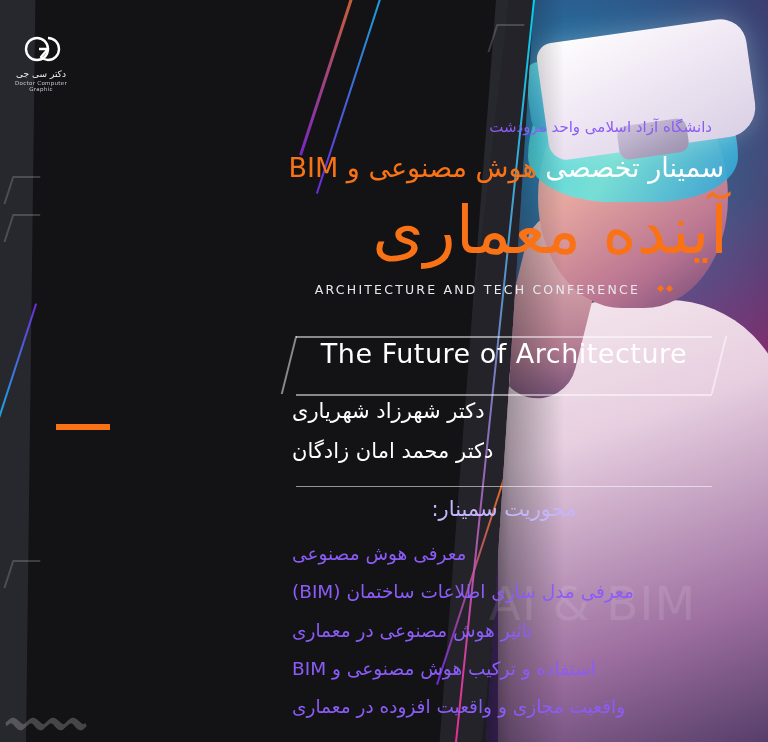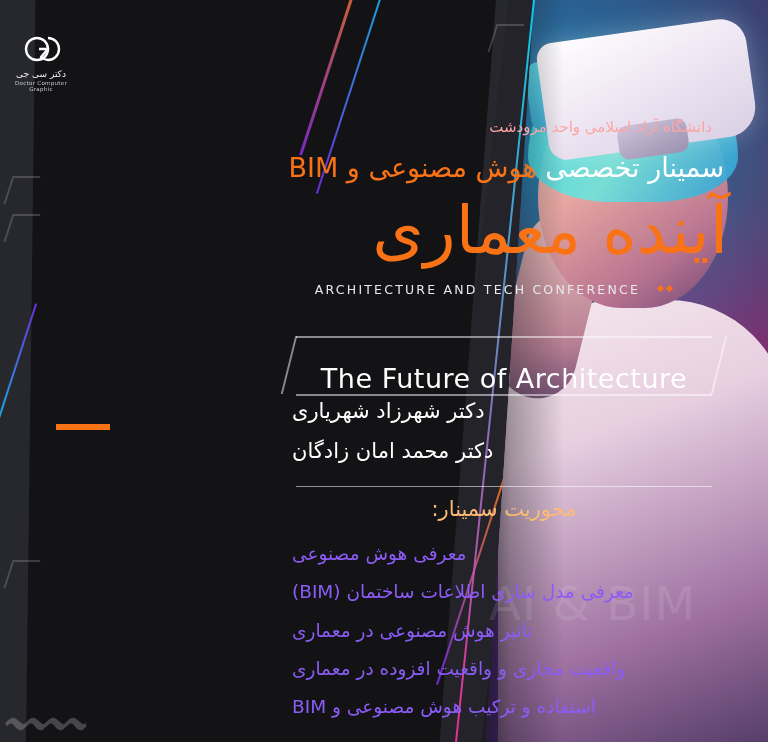--- a/index.html
+++ b/index.html
@@ -185,21 +185,21 @@
     color: #ffffff;
   }
   .dcg-mark { display: block; margin: 0 auto; }
   .dcg-fa { font-size: 9px; margin-top: 3px; color: #f0f0f4; }
   .dcg-en { font-size: 5.5px; margin-top: 1px; color: #c9c9d2; letter-spacing: .3px; }
 
   .univ-line {
     position: absolute;
     right: 56px; top: 118px;
     font-size: 15px;
-    color: #fca5a5;
+    color: #8b5cf6;
     letter-spacing: .2px;
     direction: rtl;
   }
 
   
   .head-line1 {
     position: absolute;
     right: 44px; top: 152px;
     font-size: 27px;
     font-weight: normal;
@@ -239,21 +239,21 @@
     background: #f97316; transform: rotate(45deg);
   }
 
   
   .subtitle-box {
     position: absolute;
     right: 56px; top: 336px;
     width: 416px; height: 56px;
     border-top: 2px solid rgba(255,255,255,.5);
     border-bottom: 2px solid rgba(255,255,255,.5);
-    display: flex; align-items: flex-end; justify-content: center;
+    display: flex; align-items: flex-start; justify-content: center;
   }
   .subtitle-box::before, .subtitle-box::after {
     content: "";
     position: absolute; top: -2px; height: 58px; width: 2px;
     background: rgba(255,255,255,.5);
   }
   .subtitle-box::before { right: -8px; transform: skewX(-14deg); }
   .subtitle-box::after  { left: -8px;  transform: skewX(-14deg); }
   .subtitle-text {
     font-size: 27px;
@@ -285,21 +285,21 @@
 
   
   .topics-head {
     position: absolute;
     right: 56px; top: 486px;
     width: 416px;
     text-align: center;
     border-top: 1.5px solid rgba(255,255,255,.55);
     padding-top: 10px;
     font-size: 21px;
-    color: #fdba74;
+    color: #c4b5fd;
     direction: rtl;
   }
   .topics {
     position: absolute;
     right: 56px; top: 544px;
     width: 420px;
     direction: rtl;
     text-align: left;
   }
   .topic {
@@ -400,18 +400,18 @@
   </div>
 
   <div class="topics-head">محوریت سمینار:</div>
 
   <div class="ghost l1">AI &amp; BIM</div>
 
   <div class="topics">
     <div class="topic">معرفی هوش مصنوعی</div>
     <div class="topic">معرفی مدل سازی اطلاعات ساختمان (BIM)</div>
     <div class="topic">تاثیر هوش مصنوعی در معماری</div>
+    <div class="topic">استفاده و ترکیب هوش مصنوعی و BIM</div>
     <div class="topic">واقعیت مجازی و واقعیت افزوده در معماری</div>
-    <div class="topic">استفاده و ترکیب هوش مصنوعی و BIM</div>
   </div>
 
   <div class="scribble">〰〰</div>
 </div>
 
 </body></html>

